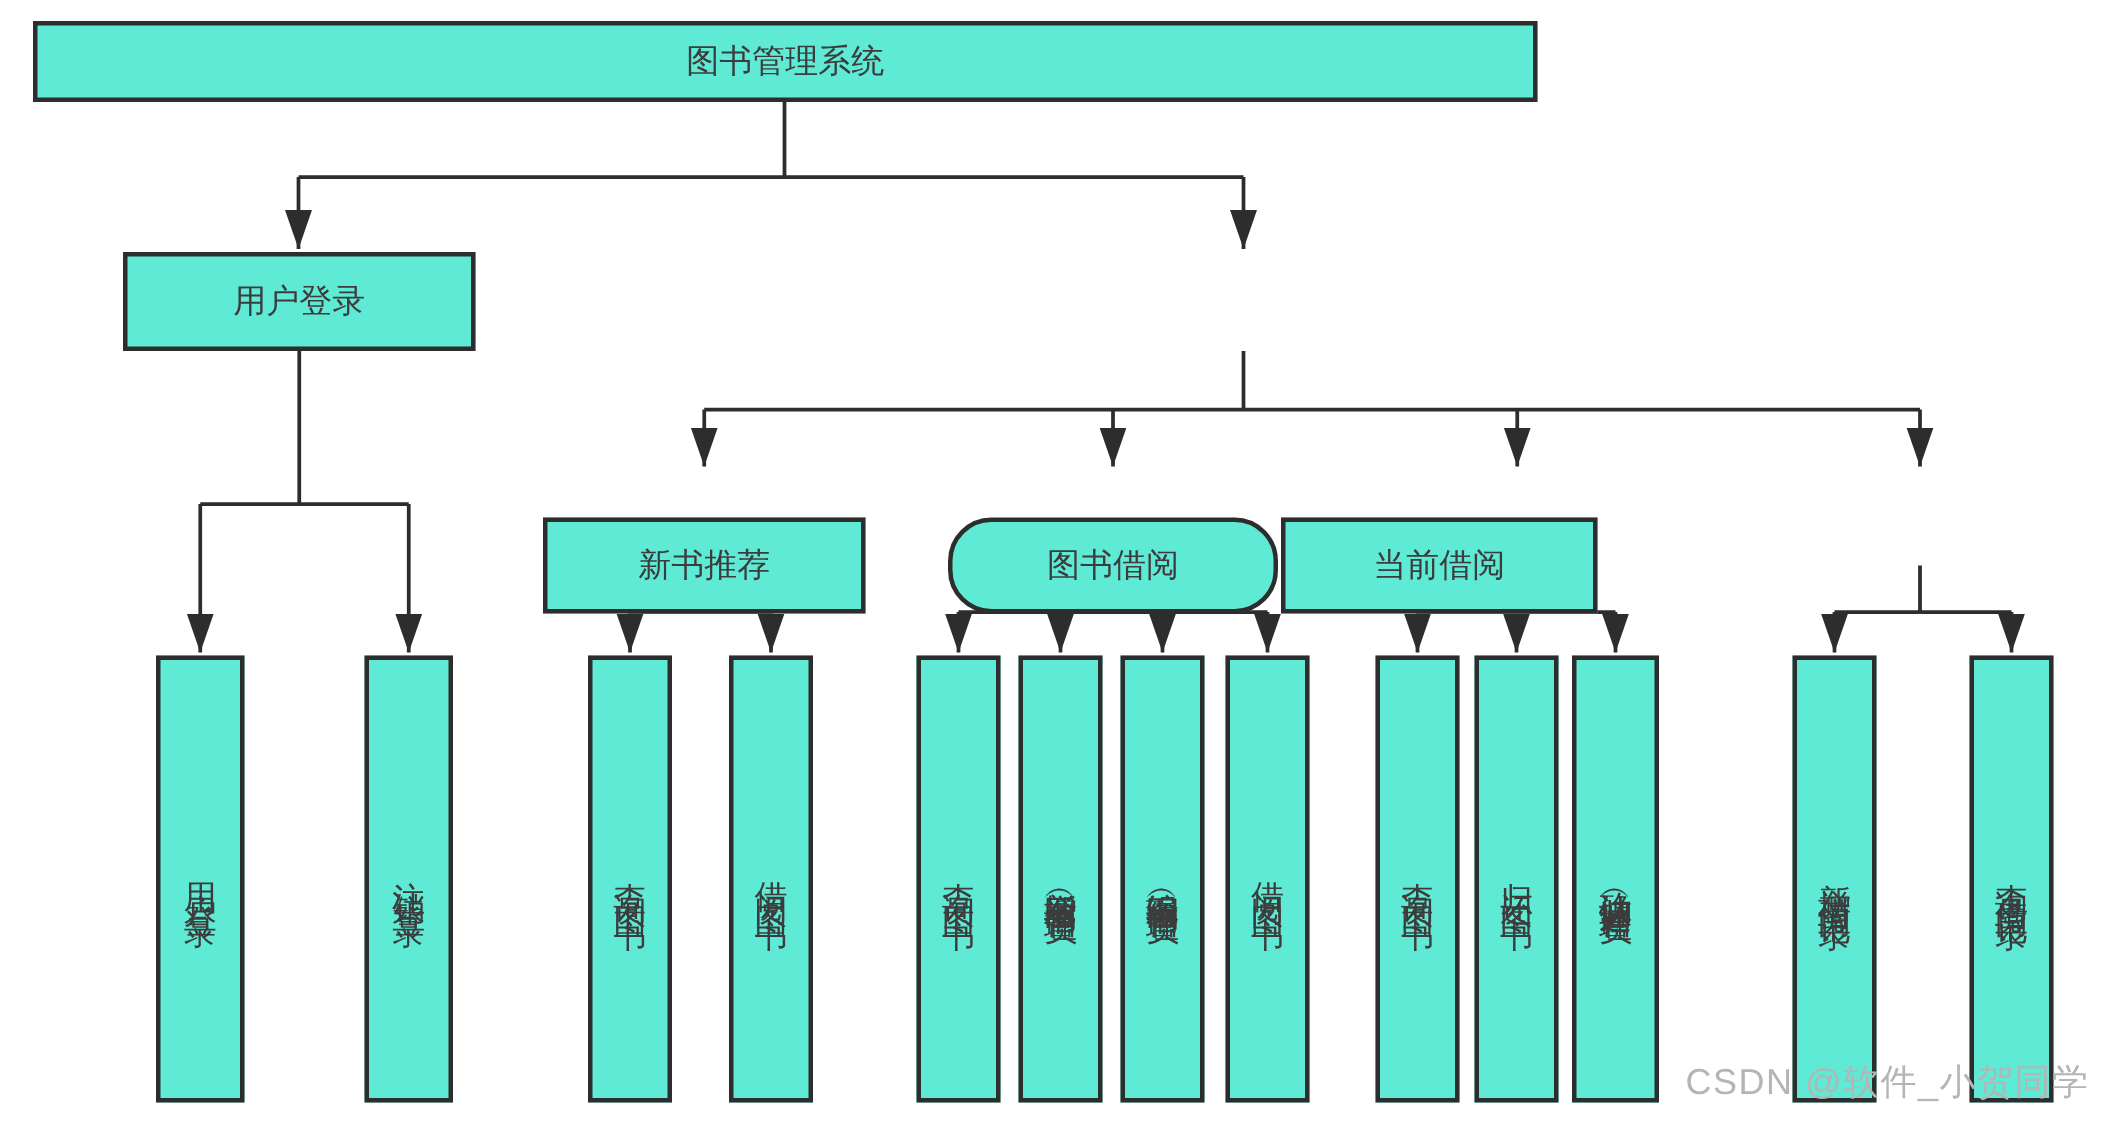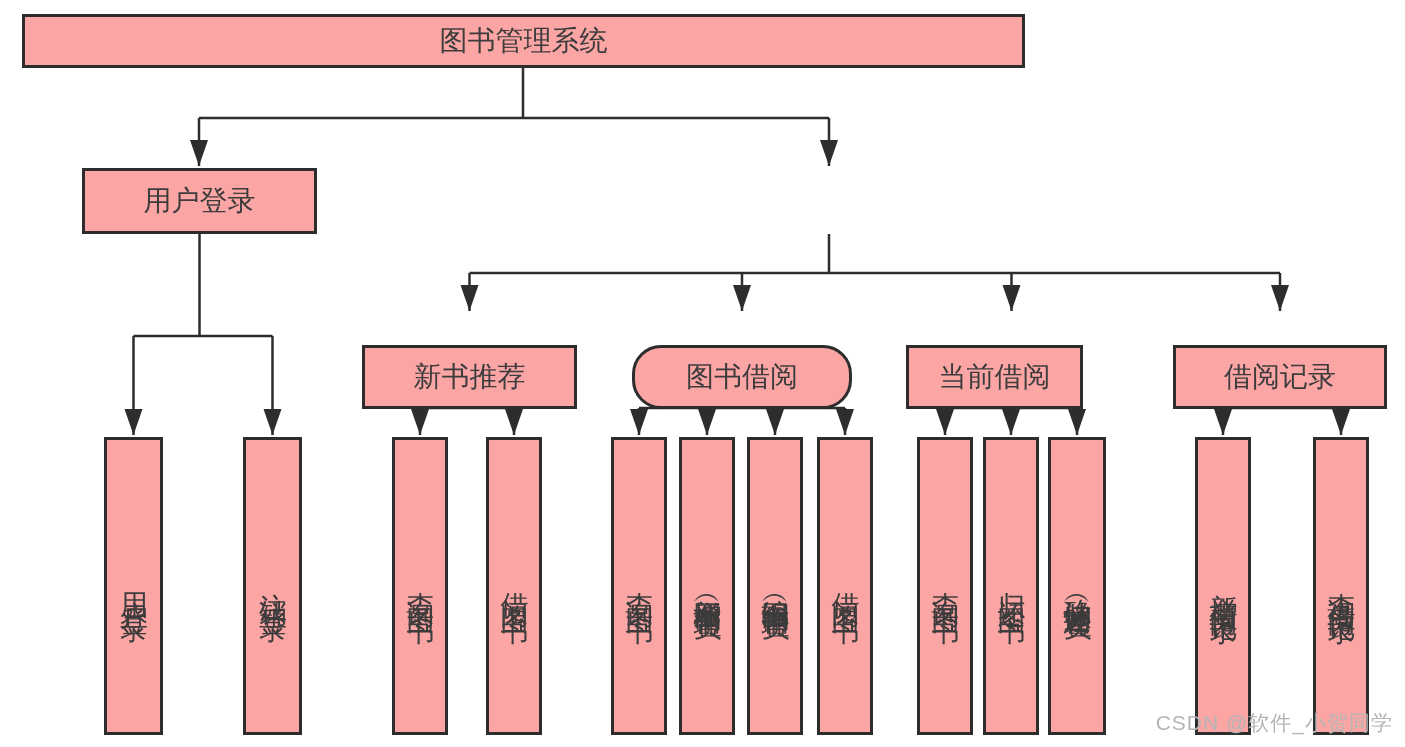--- a/index.html
+++ b/index.html
@@ -16,24 +16,24 @@
     overflow: hidden;
   }
   #connector-layer {
     position: absolute;
     left: 0;
     top: 0;
   }
   .box {
     position: absolute;
     box-sizing: border-box;
-    background: #fca5a5;
+    background: #5eead4;
     border: 3px solid #2d2d2d;
     color: #3c3c3c;
-    font-size: 28px;
+    font-size: 22px;
     display: flex;
     align-items: center;
     justify-content: center;
     white-space: nowrap;
     line-height: 1;
   }
   .vbox {
     writing-mode: vertical-rl;
     text-orientation: mixed;
     letter-spacing: 8px;
@@ -44,21 +44,21 @@
 
   
   #n-root { left: 22px;  top: 14px;  width: 1003px; height: 54px; }
   
   #n-l2a  { left: 82px;  top: 168px; width: 235px;  height: 66px; }
   #n-l2b  { left: 711px; top: 168px; width: 235px;  height: 66px; }
   
   .lvl3   { top: 313px; height: 64px; margin-top: 32px; }
   #n-l3a  { left: 362px;  width: 215px; }
   #n-l3b  { left: 632px;  width: 220px; border-radius: 29px; }
-  #n-l3c  { left: 906px;  width: 177px; }
+  #n-l3c  { left: 854px;  width: 211px; }
   #n-l3d  { left: 1173px; width: 214px; }
   
   .lvl4   { top: 437px; height: 298px; }
   #n-u1 { left: 104px;  width: 59px; }
   #n-u2 { left: 243px;  width: 59px; }
   #n-n1 { left: 392px;  width: 56px; }
   #n-n2 { left: 486px;  width: 56px; }
   #n-b1 { left: 611px;  width: 56px; }
   #n-b2 { left: 679px;  width: 56px; }
   #n-b3 { left: 747px;  width: 56px; }
@@ -66,21 +66,21 @@
   #n-c1 { left: 917px;  width: 56px; }
   #n-c2 { left: 983px;  width: 56px; }
   #n-c3 { left: 1048px; width: 58px; }
   #n-r1 { left: 1195px; width: 56px; }
   #n-r2 { left: 1313px; width: 56px; }
 
   #watermark {
     position: absolute;
     right: 12px;
     bottom: 10px;
-    font-size: 21px;
+    font-size: 24px;
     color: #b5b5b5;
     letter-spacing: 1px;
     white-space: nowrap;
   }
   .cline {
     stroke: #2d2d2d;
     stroke-width: 2.5;
     fill: none;
   }
 </style>
@@ -125,21 +125,20 @@
     <path class="cline" marker-end="url(#arrow)" d="M1341,408 V435"></path>
   </svg>
 
   <div class="box" id="n-root">图书管理系统</div>
 
   <div class="box" id="n-l2a">用户登录</div>
 
   <div class="box lvl3" id="n-l3a">新书推荐</div>
   <div class="box lvl3" id="n-l3b">图书借阅</div>
   <div class="box lvl3" id="n-l3c">当前借阅</div>
-  <div class="box lvl3" id="n-l3d">借阅记录</div>
 
   <div class="box vbox lvl4" id="n-u1">用户登录</div>
   <div class="box vbox lvl4" id="n-u2">注销登录</div>
 
   <div class="box vbox lvl4" id="n-n1">查询图书</div>
   <div class="box vbox lvl4" id="n-n2">借阅图书</div>
 
   <div class="box vbox lvl4" id="n-b1">查询图书</div>
   <div class="box vbox lvl4 ls-tight" id="n-b2">新增图书（管理员）</div>
   <div class="box vbox lvl4 ls-tight" id="n-b3">编辑图书（管理员）</div>

